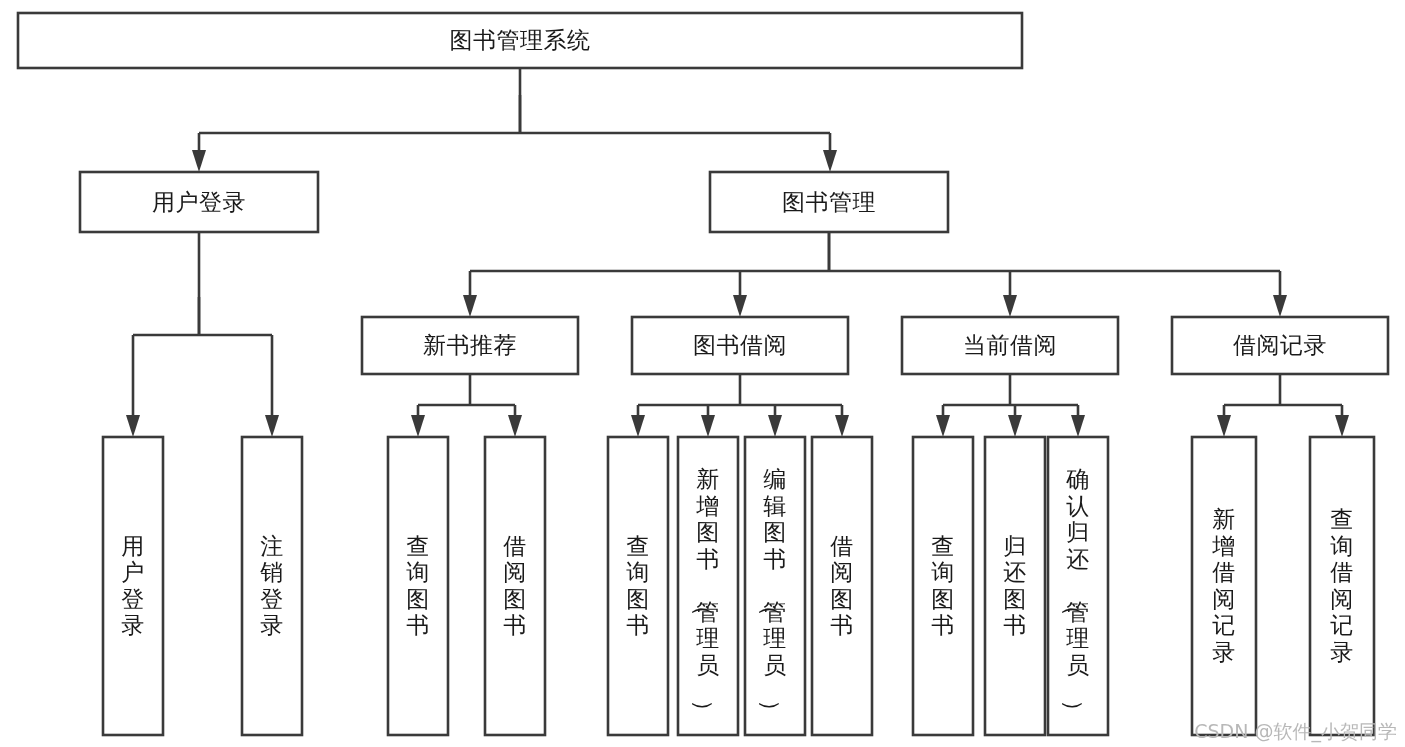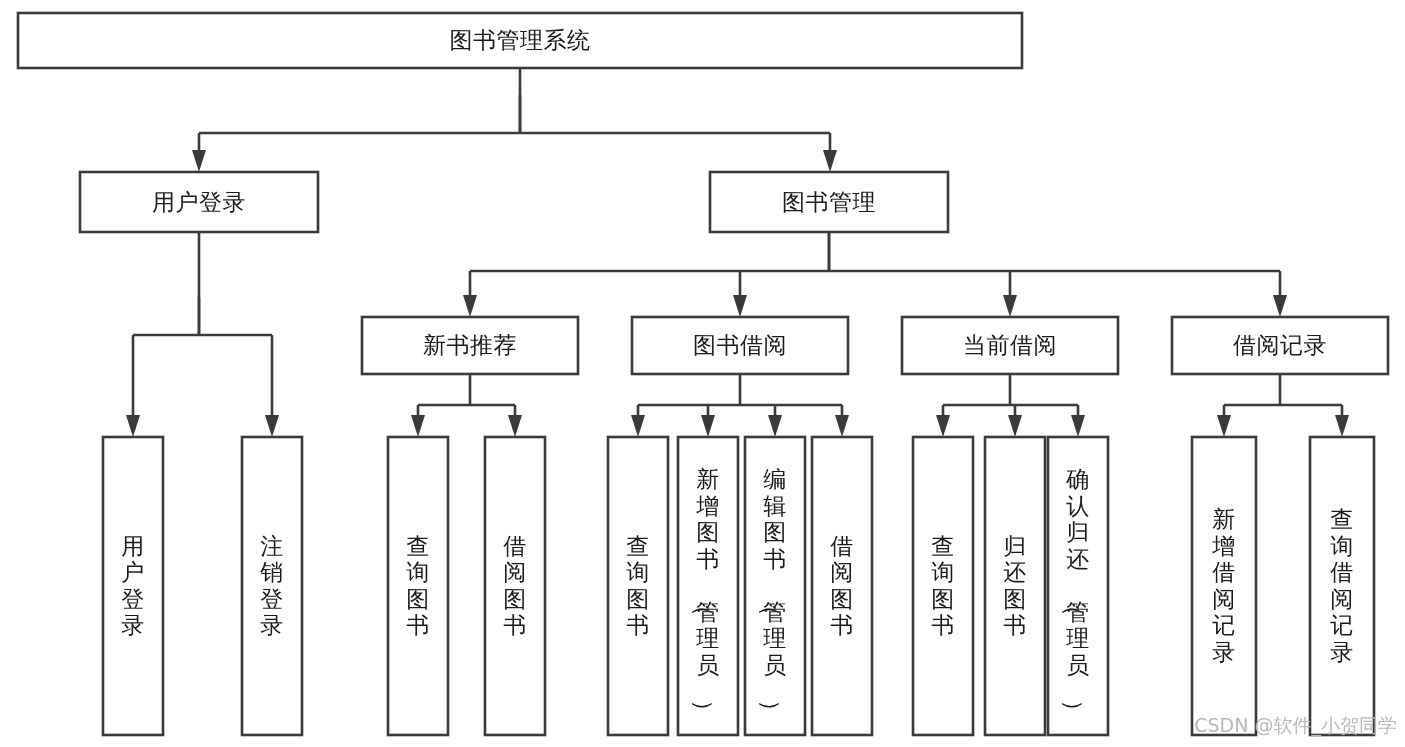--- a/index.html
+++ b/index.html
@@ -53,21 +53,21 @@
   .node-label-v {
     font-family: "DejaVu Sans", "Liberation Sans", sans-serif;
     font-size: 23px;
     fill: #1a1a1a;
     text-anchor: middle;
     letter-spacing: 0.5px;
   }
   .watermark-text {
     position: absolute;
     right: 8px;
-    bottom: 8px;
+    bottom: 2px;
     font-family: "DejaVu Sans", "Liberation Sans", sans-serif;
     font-size: 19px;
     color: #b8b8b8;
     white-space: nowrap;
     pointer-events: none;
     user-select: none;
   }
 </style>
 </head>
 <body>

